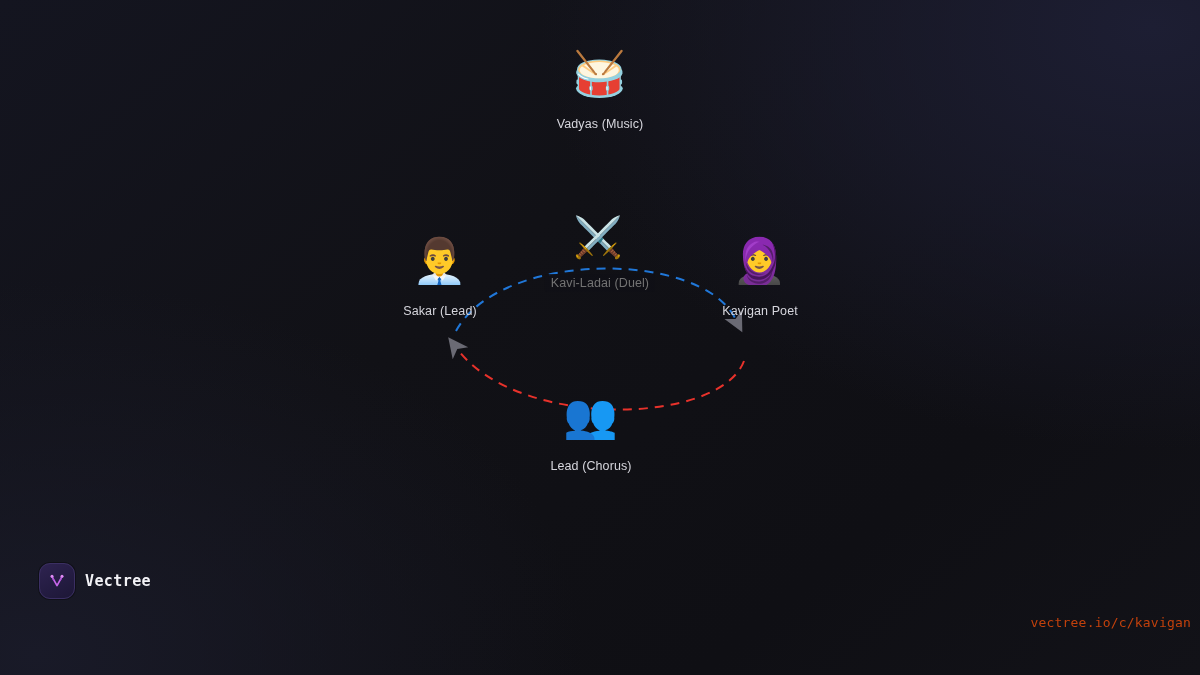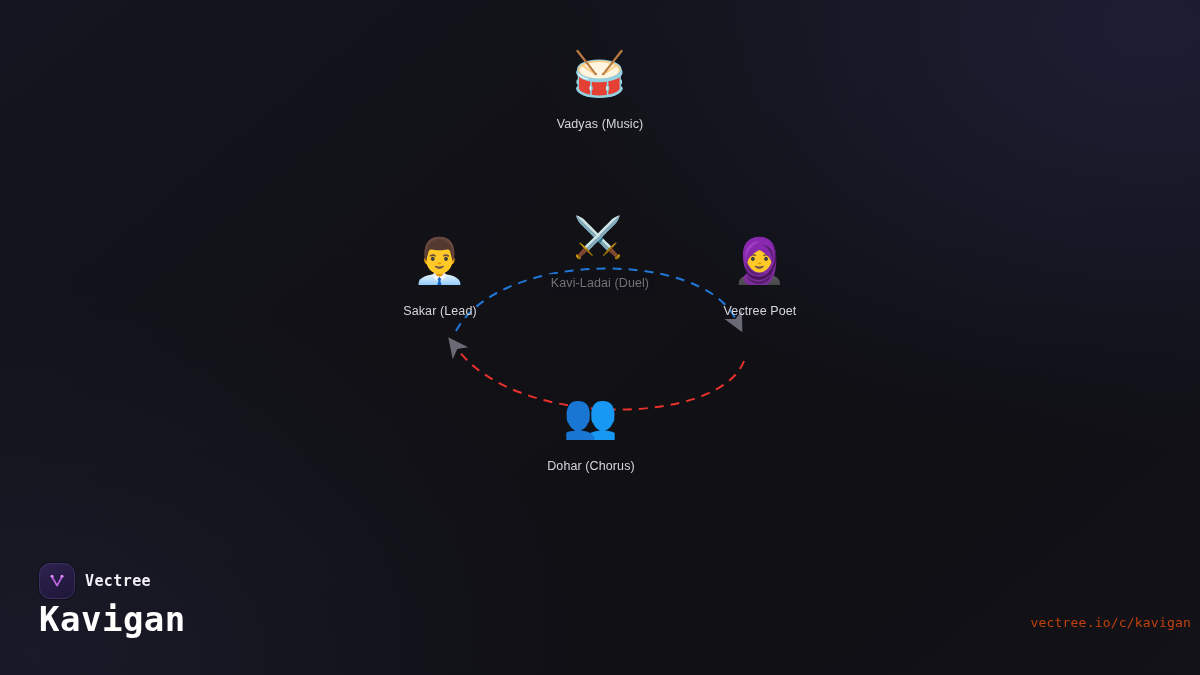--- a/index.html
+++ b/index.html
@@ -161,26 +161,26 @@
     <div class="node-label">Vadyas (Music)</div>
   </div>
 
   <div class="node" style="left:440px; top:277px;">
     <div class="node-emoji">👨‍💼</div>
     <div class="node-label">Sakar (Lead)</div>
   </div>
 
   <div class="node" style="left:760px; top:277px;">
     <div class="node-emoji">🧕</div>
-    <div class="node-label">Vectree Poet</div>
+    <div class="node-label">Kavigan Poet</div>
   </div>
 
   <div class="node" style="left:591px; top:432px;">
     <div class="node-emoji">👥</div>
-    <div class="node-label">Dohar (Chorus)</div>
+    <div class="node-label">Lead (Chorus)</div>
   </div>
 
   <div class="edge-emoji" style="left:598px; top:237px;">⚔️</div>
   <div class="edge-label" style="left:600px; top:283px;">Kavi-Ladai (Duel)</div>
 
 </div>
 
 <div id="footer">
 
   <div id="brand-row">
@@ -188,17 +188,16 @@
       <svg width="20" height="20" viewBox="0 0 20 20">
         <path d="M5 5.6 L10 14.6 L15 5.6" fill="none" stroke="#c766ea" stroke-width="1.7" stroke-linecap="round" stroke-linejoin="round"></path>
         <path d="M5 5.6 L6.6 9.2 M15 5.6 L13.4 9.2" fill="none" stroke="#a94fd4" stroke-width="1.3" stroke-linecap="round"></path>
         <circle cx="5" cy="5.2" r="1.5" fill="#e08cf5"></circle>
         <circle cx="15" cy="5.2" r="1.5" fill="#e08cf5"></circle>
       </svg>
     </div>
     <div id="brand-name">Vectree</div>
   </div>
 
-  <div id="page-title">Kavigan</div>
 
   <div id="footer-url">vectree.io/c/kavigan</div>
 
 </div>
 
 </body></html>

